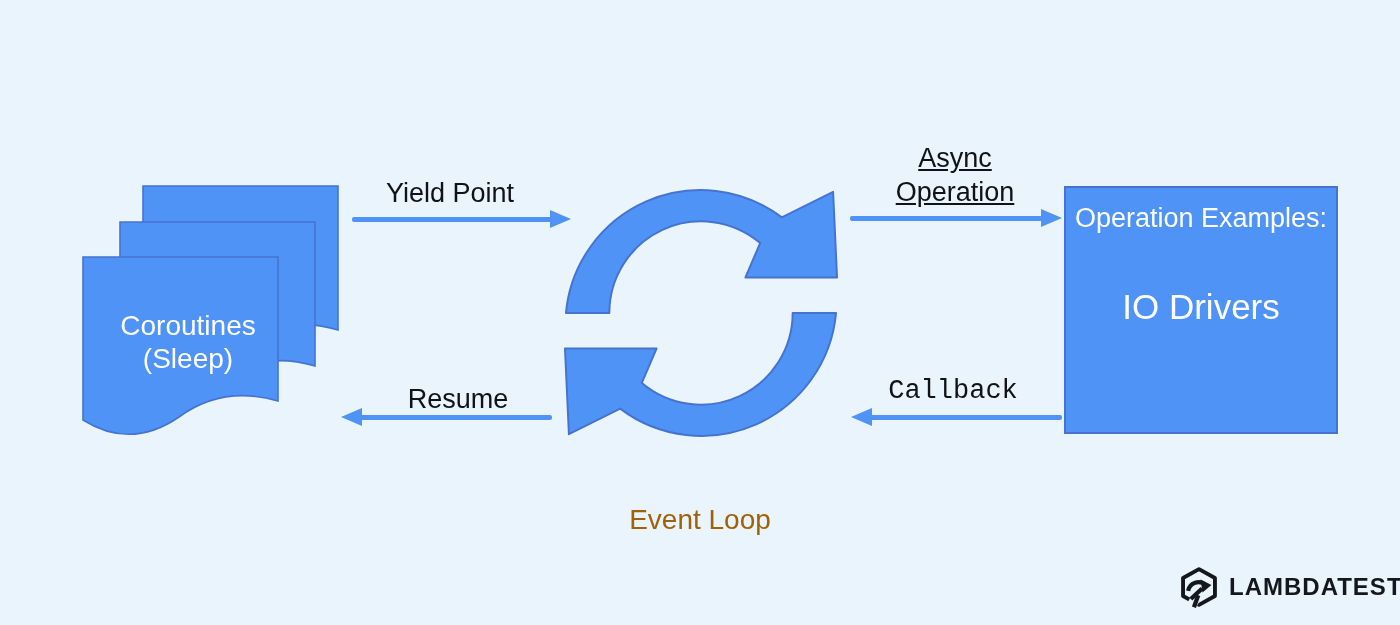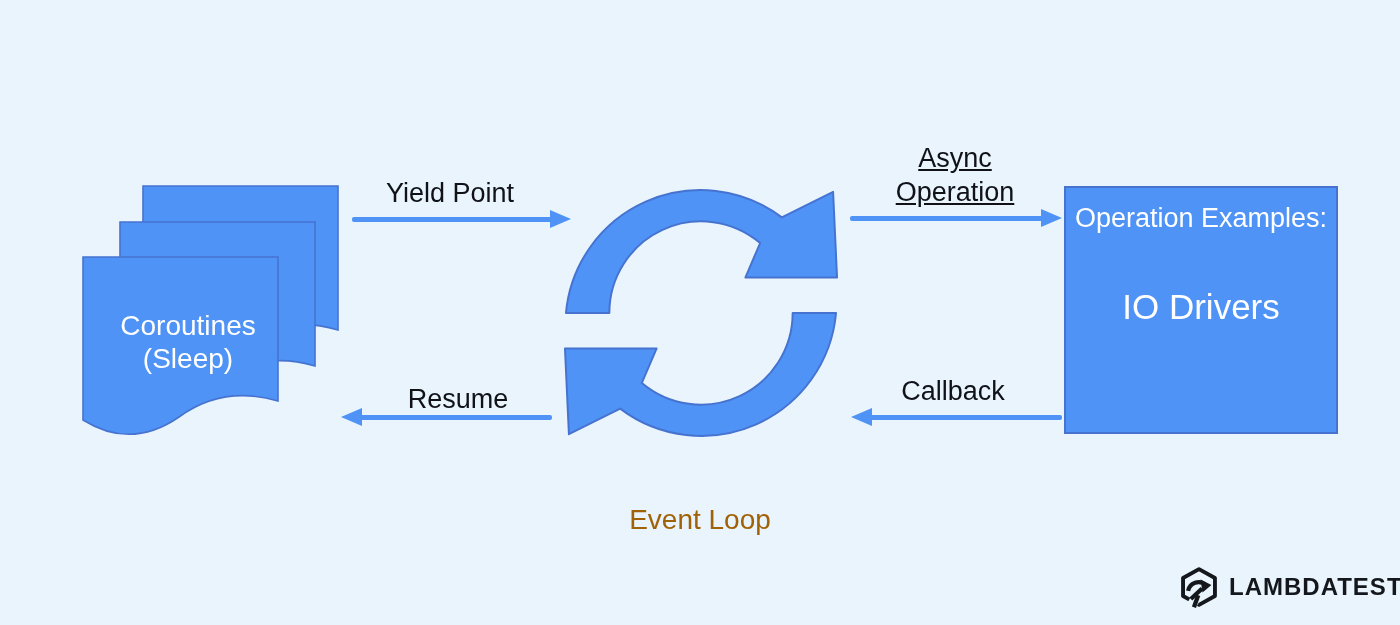--- a/index.html
+++ b/index.html
@@ -111,21 +111,21 @@
   <div class="bar" style="left:0;width:193px;"></div>
   <div class="head-right"></div>
 </div>
 
 <div class="flow-label" style="left:458px;top:374px;margin-top:8px;">Resume</div>
 <div class="h-arrow" style="left:341px;top:408px;width:211px;">
   <div class="bar" style="right:0;width:192px;"></div>
   <div class="head-left"></div>
 </div>
 
-<div class="flow-label" style="left:953px;top:374px;">Callback</div>
+<div class="flow-label" style="left:953px;top:374px;font-family:Liberation Mono, monospace;">Callback</div>
 <div class="h-arrow" style="left:851px;top:408px;width:211px;">
   <div class="bar" style="right:0;width:192px;"></div>
   <div class="head-left"></div>
 </div>
 
 <div class="event-loop-label">Event Loop</div>
 
 <div class="brand">
   <svg width="42" height="42" viewBox="0 0 54 54">
     <path d="M27 4 L47.5 15.5 V38.5 L27 50 L6.5 38.5 V15.5 Z" fill="none" stroke="#14181d" stroke-width="5" stroke-linejoin="round"></path>

